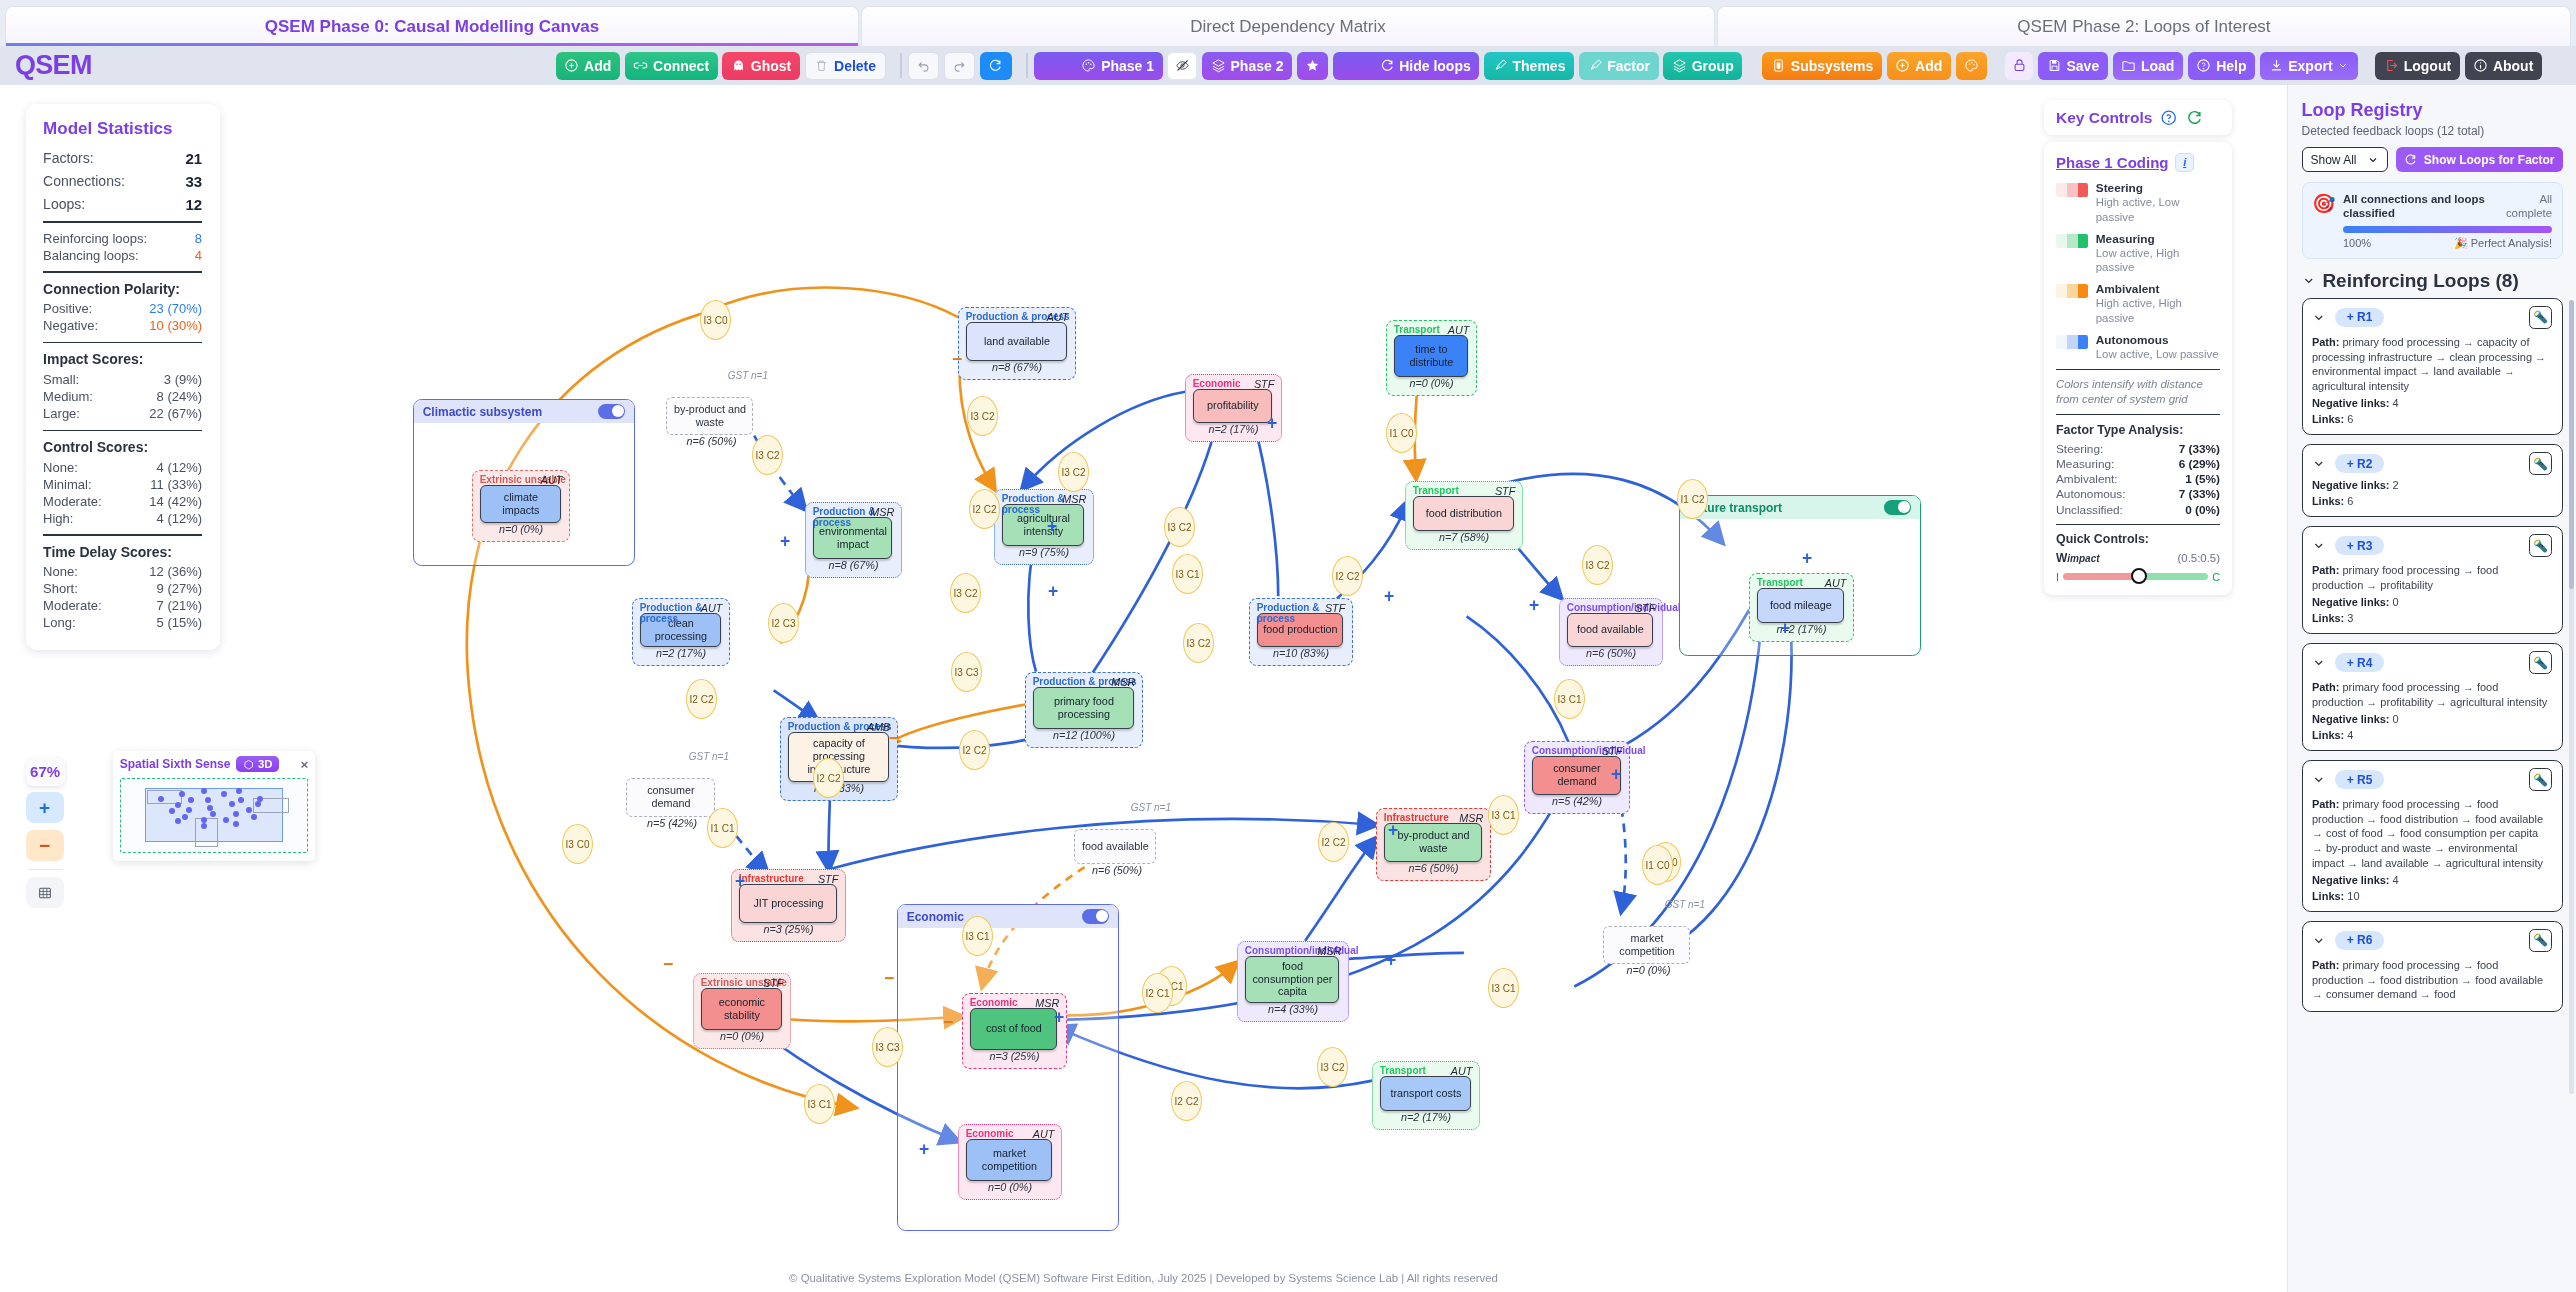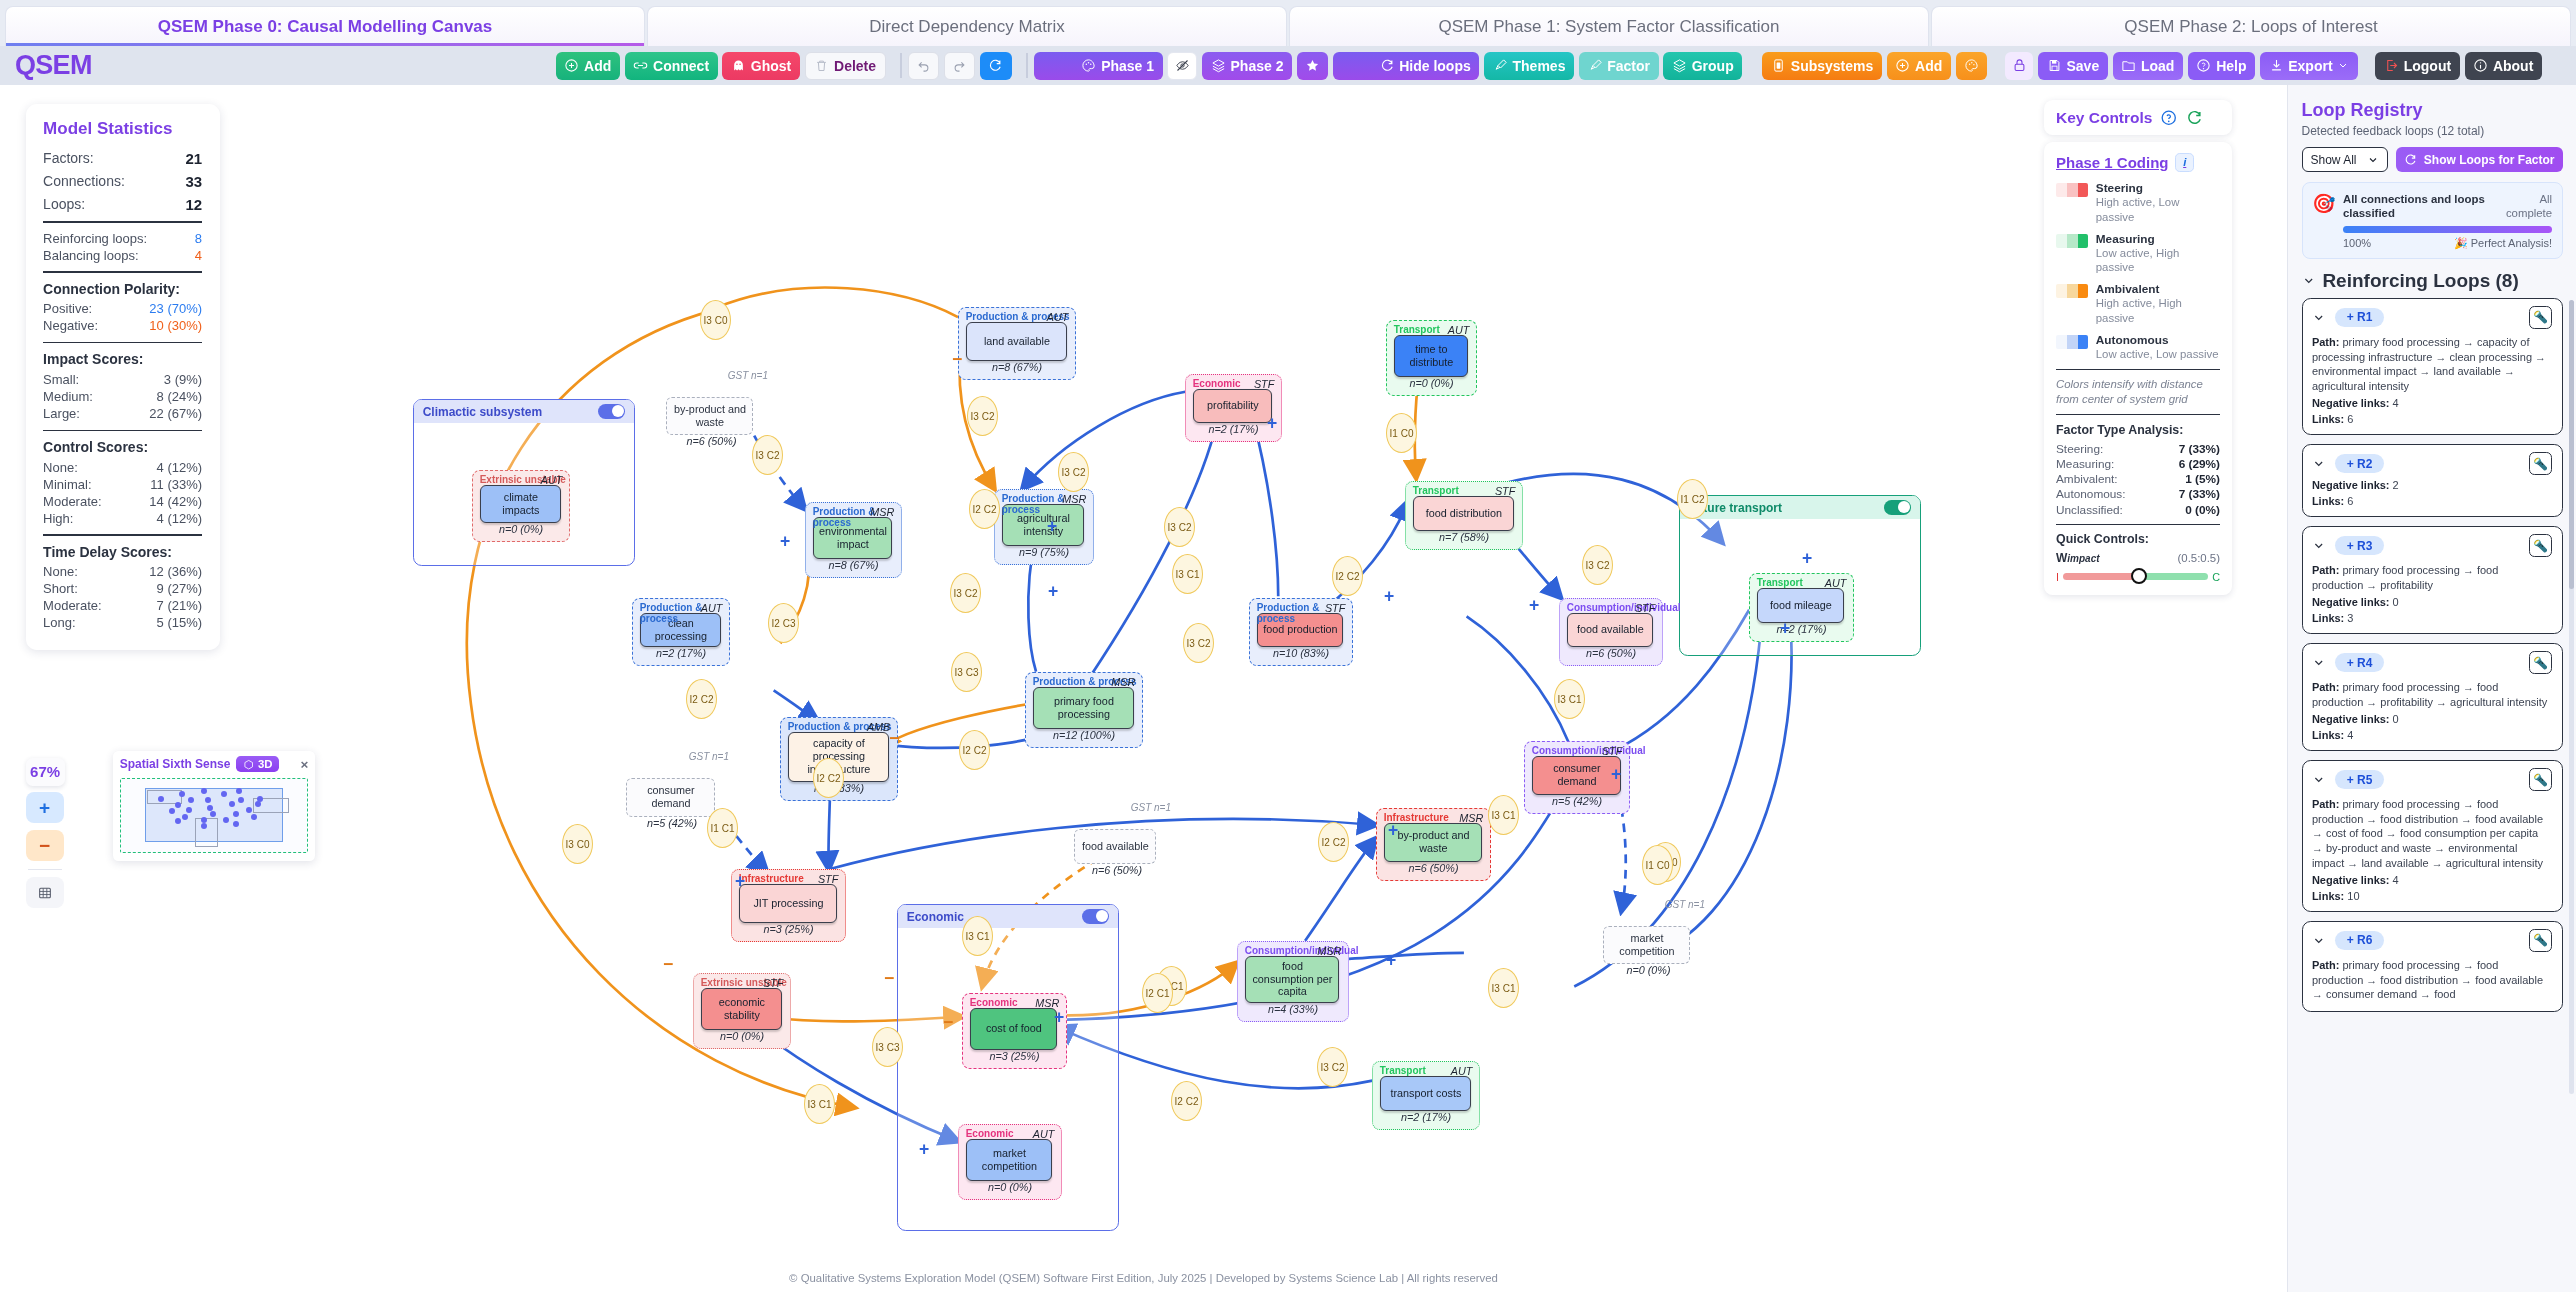--- a/index.html
+++ b/index.html
@@ -37,21 +37,21 @@
   .tdiv { width: 1.3px; height: 25.6px; background: #c7cddd; margin: 0 6.7px; }
   .btn {
     height: 28px; border-radius: 6px; display: flex; align-items: center; gap: 4.7px;
     padding: 0 8.7px; font-size: 14px; color: #fff; font-weight: 600; white-space: nowrap;
     border: none; cursor: pointer;
   }
   .btn svg { width: 15px; height: 15px; flex: none; }
   .btn-green  { background: linear-gradient(#2ec27e,#17b27c); }
   .btn-green2 { background: linear-gradient(#2fc58b,#12b47e); }
   .btn-pink   { background: linear-gradient(#f5476a,#ec3a63); }
-  .btn-ghostd { background: #f7f8fb; color: #701a75; border: 0.7px solid #dcdfe8; }
+  .btn-ghostd { background: #f7f8fb; color: #1d4ed8; border: 0.7px solid #dcdfe8; }
   .btn-plain  { background: #f7f8fb; color: #9aa0b0; border: 0.7px solid #dcdfe8; width: 31px; justify-content: center; }
   .btn-blue   { background: #1d8cf8; width: 32px; justify-content: center; }
   .btn-purple { background: linear-gradient(#7a5cf0,#9a4bea); padding-left: 47px; }
   .btn-purple2{ background: linear-gradient(#8b5cf0,#a14bea); }
   .btn-white  { background: #fff; color: #3a3f4c; width: 30px; justify-content: center; border: 0.7px solid #e4e7f0;}
   .btn-star   { background: linear-gradient(#8b5cf0,#a14bea); width: 31px; justify-content: center; }
   .btn-teal   { background: linear-gradient(#26c6c6,#14b8a6); }
   .btn-teal2  { background: #6fd5cf; }
   .btn-teal3  { background: linear-gradient(#23c6ae,#12b39a); }
   .btn-orange { background: linear-gradient(#f99c1c,#f57c12); }
@@ -167,23 +167,20 @@
 </style>
 </head>
 <body>
 
 <div class="tabbar">
   <div class="tab active">
       <span>QSEM Phase 0: Causal Modelling Canvas</span>
     </div>
   <div class="tab">
       <span>Direct Dependency Matrix</span>
-    </div>
-  <div class="tab">
-      <span>QSEM Phase 1: System Factor Classification</span>
     </div>
   <div class="tab">
       <span>QSEM Phase 2: Loops of Interest</span>
     </div>
 </div>
 
 <div class="toolbar">
   <div class="brand">QSEM</div>
   <div style="width:464px"></div>
 

